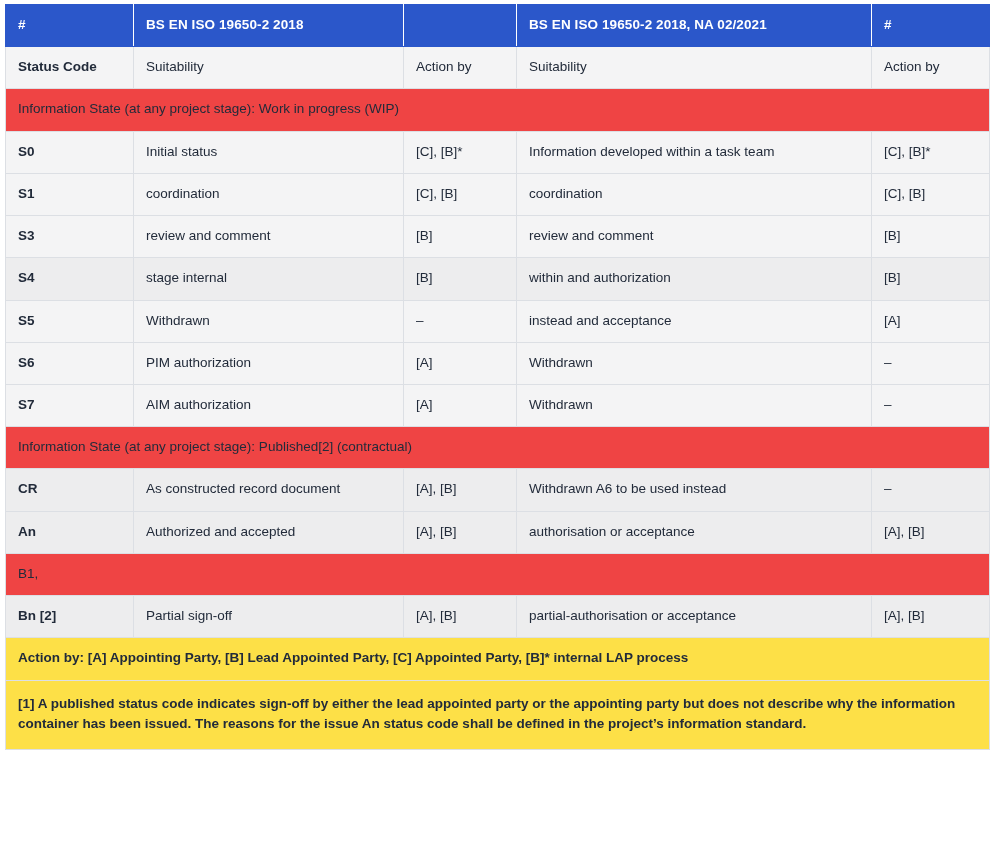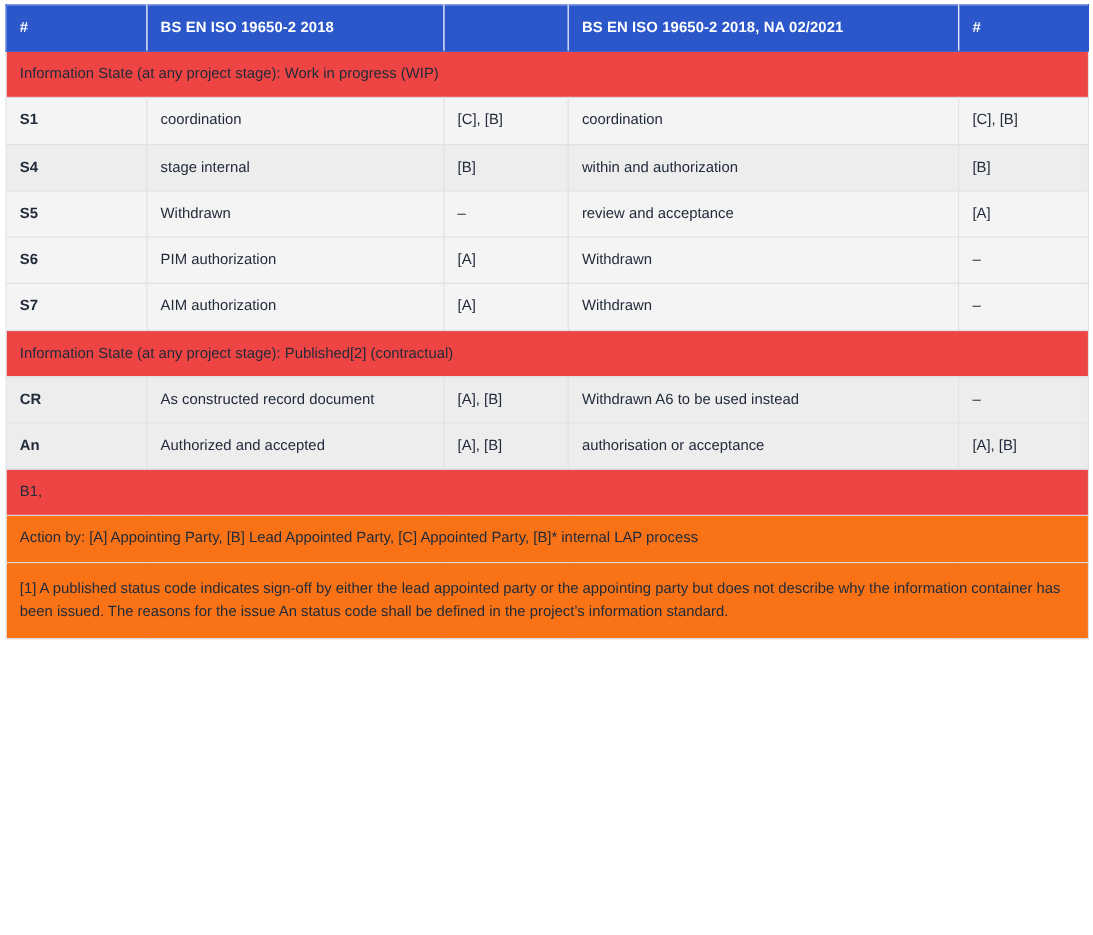--- a/index.html
+++ b/index.html
@@ -56,21 +56,21 @@
     padding: 11px 12px 12px 12px;
     vertical-align: middle;
     background: #fafafa;
     font-size: 13.5px;
     color: #222b3a;
   }
 
   tr.subhead-row td { background: #f4f4f5; }
   tr.alt-row td     { background: #ededee; }
   tr.group-row td   { background: #ef4444; }
-  tr.note-row td    { background: #f97316; }
+  tr.note-row td    { background: #fde047; font-weight: bold; }
 
   td.code-cell { font-weight: bold; }
 
   td.span-cell {
     font-weight: normal;
   }
 
   td.footnote-cell {
     line-height: 1.55;
     padding-top: 13px;
@@ -95,50 +95,71 @@
         <th>#</th>
         <th>BS EN ISO 19650-2 2018</th>
         <th></th>
         <th>BS EN ISO 19650-2 2018, NA 02/2021</th>
         <th>#</th>
       </tr>
     </thead>
 
     <tbody>
 
+      <tr class="subhead-row">
+        <td class="code-cell">Status Code</td>
+        <td>Suitability</td>
+        <td>Action by</td>
+        <td>Suitability</td>
+        <td>Action by</td>
+      </tr>
 
       <tr class="group-row">
         <td class="span-cell" colspan="5">Information State (at any project stage): Work in progress (WIP)</td>
       </tr>
 
+      <tr class="subhead-row">
+        <td class="code-cell">S0</td>
+        <td>Initial status</td>
+        <td>[C], [B]*</td>
+        <td>Information developed within a task team</td>
+        <td>[C], [B]*</td>
+      </tr>
 
 
       <tr class="subhead-row">
         <td class="code-cell">S1</td>
         <td>coordination</td>
         <td>[C], [B]</td>
         <td>coordination</td>
         <td>[C], [B]</td>
       </tr>
 
 
+      <tr class="subhead-row">
+        <td class="code-cell">S3</td>
+        <td>review and comment</td>
+        <td>[B]</td>
+        <td>review and comment</td>
+        <td>[B]</td>
+      </tr>
 
       <tr class="alt-row">
         <td class="code-cell">S4</td>
         <td>stage internal</td>
         <td>[B]</td>
         <td>within and authorization</td>
         <td>[B]</td>
       </tr>
 
       <tr class="subhead-row">
         <td class="code-cell">S5</td>
         <td>Withdrawn</td>
         <td>–</td>
-        <td>review and acceptance</td>
+        <td>instead and acceptance</td>
         <td>[A]</td>
       </tr>
 
       <tr class="subhead-row">
         <td class="code-cell">S6</td>
         <td>PIM authorization</td>
         <td>[A]</td>
         <td>Withdrawn</td>
         <td>–</td>
       </tr>
@@ -169,20 +190,27 @@
         <td>Authorized and accepted</td>
         <td>[A], [B]</td>
         <td>authorisation or acceptance</td>
         <td>[A], [B]</td>
       </tr>
 
       <tr class="group-row">
         <td class="span-cell" colspan="5">B1,</td>
       </tr>
 
+      <tr class="alt-row">
+        <td class="code-cell">Bn [2]</td>
+        <td>Partial sign-off</td>
+        <td>[A], [B]</td>
+        <td>partial-authorisation or acceptance</td>
+        <td>[A], [B]</td>
+      </tr>
 
       <tr class="note-row">
         <td class="span-cell" colspan="5">Action by: [A] Appointing Party, [B] Lead Appointed Party, [C] Appointed Party, [B]* internal LAP process</td>
       </tr>
 
       <tr class="note-row">
         <td class="span-cell footnote-cell" colspan="5">[1] A published status code indicates sign-off by either the lead appointed party or the appointing party but does not describe why the information container has been issued. The reasons for the issue An status code shall be defined in the project’s information standard.</td>
       </tr>
 
     </tbody>

